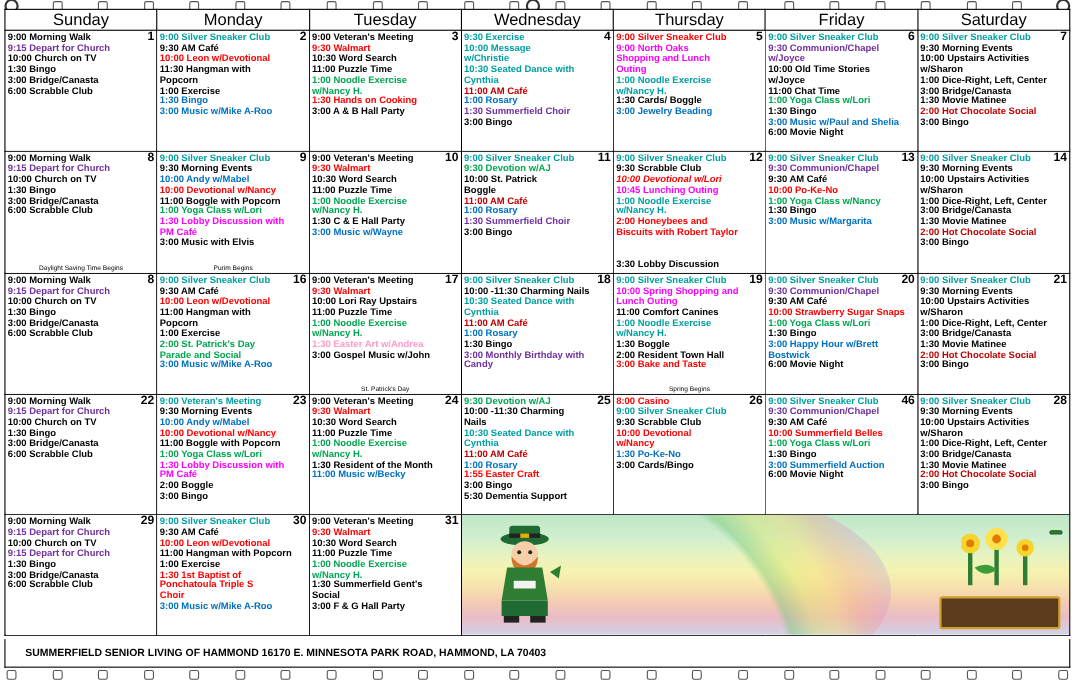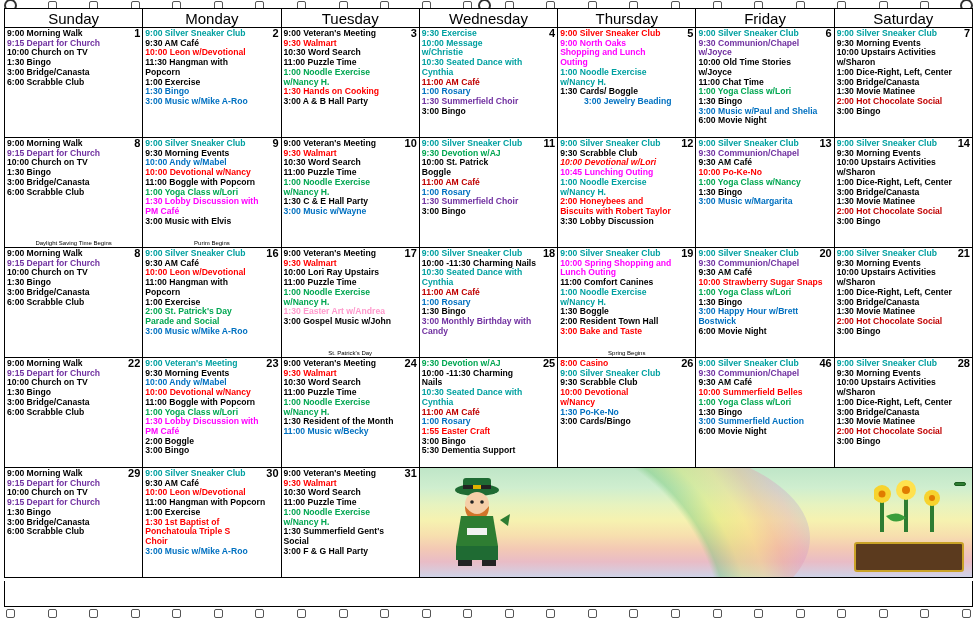--- a/index.html
+++ b/index.html
@@ -256,21 +256,21 @@
           <td>
             <div class="daynum">5</div>
             <div class="cellinner">
               <div class="ev" style="color: rgb(255, 0, 0);">9:00 Silver Sneaker Club</div>
               <div class="ev" style="color: rgb(255, 0, 255);">9:00 North Oaks</div>
               <div class="ev" style="color: rgb(255, 0, 255);">Shopping and Lunch</div>
               <div class="ev" style="color: rgb(255, 0, 255);">Outing</div>
               <div class="ev" style="color: rgb(0, 160, 160);">1:00 Noodle Exercise</div>
               <div class="ev" style="color: rgb(0, 160, 160);">w/Nancy H.</div>
               <div class="ev" style="color: rgb(0, 0, 0);">1:30 Cards/ Boggle</div>
-              <div class="ev" style="color: rgb(0, 112, 192); text-align: center;">3:00 Jewelry Beading</div>
+              <div class="ev" style="color: rgb(0, 112, 192);">3:00 Jewelry Beading</div>
             </div>
           </td>
           <td>
             <div class="daynum">6</div>
             <div class="cellinner">
               <div class="ev" style="color: rgb(0, 160, 160);">9:00 Silver Sneaker Club</div>
               <div class="ev" style="color: rgb(112, 48, 160);">9:30 Communion/Chapel</div>
               <div class="ev" style="color: rgb(112, 48, 160);">w/Joyce</div>
               <div class="ev" style="color: rgb(0, 0, 0);">10:00 Old Time Stories</div>
               <div class="ev" style="color: rgb(0, 0, 0);">w/Joyce</div>
@@ -354,21 +354,21 @@
             <div class="daynum">12</div>
             <div class="cellinner">
               <div class="ev" style="color: rgb(0, 160, 160);">9:00 Silver Sneaker Club</div>
               <div class="ev" style="color: rgb(0, 0, 0);">9:30 Scrabble Club</div>
               <div class="ev" style="color: rgb(255, 0, 0); font-style: italic;">10:00 Devotional w/Lori</div>
               <div class="ev" style="color: rgb(255, 0, 255);">10:45 Lunching Outing</div>
               <div class="ev" style="color: rgb(0, 160, 160);">1:00 Noodle Exercise</div>
               <div class="ev" style="color: rgb(0, 160, 160);">w/Nancy H.</div>
               <div class="ev" style="color: rgb(255, 0, 0);">2:00 Honeybees and</div>
               <div class="ev" style="color: rgb(255, 0, 0);">Biscuits with Robert Taylor</div>
-              <div class="ev" style="color: rgb(0, 0, 0);">3:30 Lobby Discussion</div>
+              <div class="ev" style="color: rgb(0, 0, 0); margin-top: 20px;">3:30 Lobby Discussion</div>
             </div>
           </td>
           <td>
             <div class="daynum">13</div>
             <div class="cellinner">
               <div class="ev" style="color: rgb(0, 160, 160);">9:00 Silver Sneaker Club</div>
               <div class="ev" style="color: rgb(112, 48, 160);">9:30 Communion/Chapel</div>
               <div class="ev" style="color: rgb(0, 0, 0);">9:30 AM Café</div>
               <div class="ev" style="color: rgb(255, 0, 0);">10:00 Po-Ke-No</div>
               <div class="ev" style="color: rgb(0, 166, 81);">1:00 Yoga Class w/Nancy</div>
@@ -663,20 +663,21 @@
         </svg>
         <div class="sign-board"></div>
         <div class="name-plate"></div>
       </div>
           </td>
         </tr>
       </tbody>
   </table>
 
   <div class="footer">
+    <div class="footer-left">SUMMERFIELD SENIOR LIVING OF HAMMOND 16170 E. MINNESOTA PARK ROAD, HAMMOND, LA 70403</div>
   </div>
 
   <div class="punch-strip bot">
     <div class="punch"></div>
     <div class="punch"></div>
     <div class="punch"></div>
     <div class="punch"></div>
     <div class="punch"></div>
     <div class="punch"></div>
     <div class="punch"></div>

